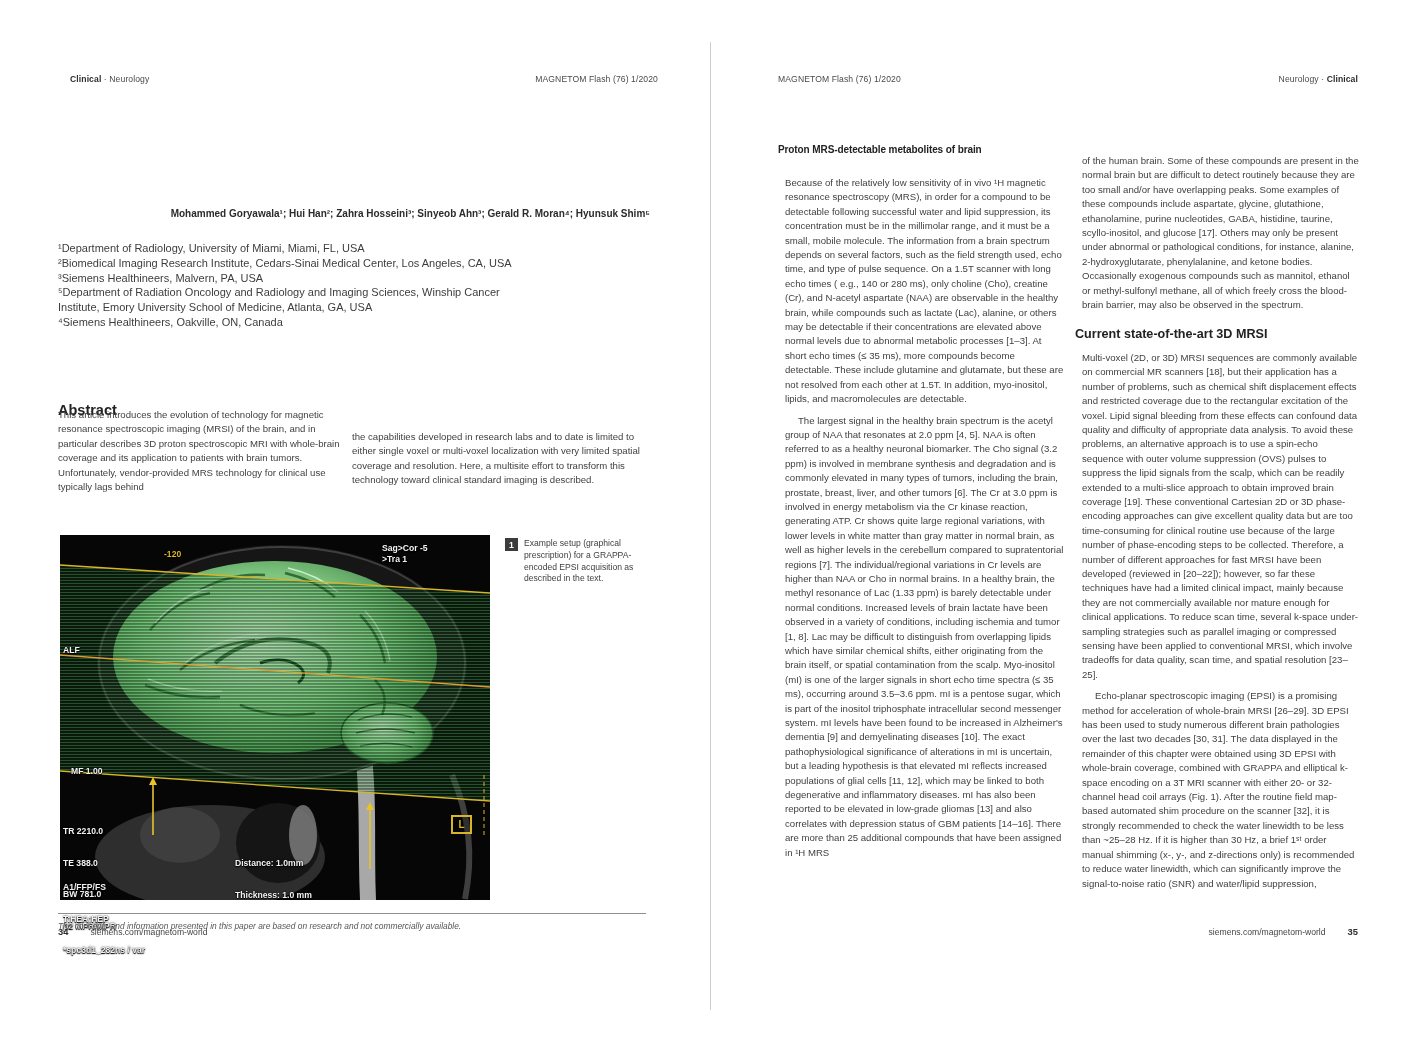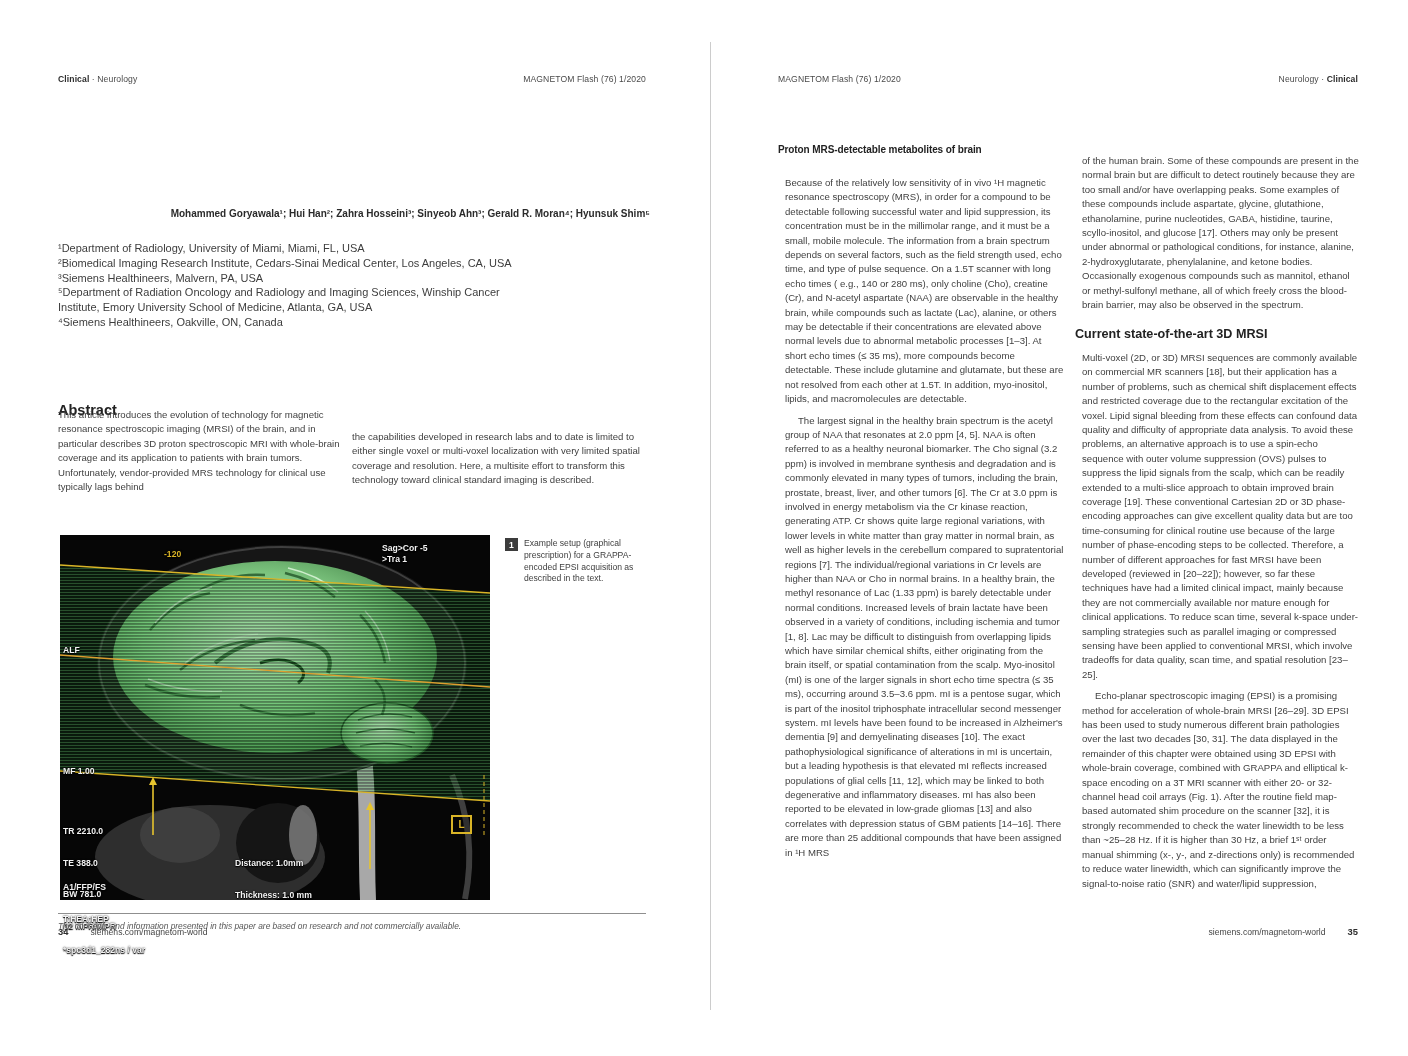--- a/index.html
+++ b/index.html
@@ -4,21 +4,21 @@
 <style>
   html,body{margin:0;padding:0;background:#ffffff;}
   .canvas{position:relative;width:1408px;height:1056px;background:#ffffff;overflow:hidden;
           font-family:"Liberation Sans","DejaVu Sans",sans-serif;color:#3d3d3d;}
   .abs{position:absolute;}
   .page-divider{position:absolute;left:710px;top:42px;width:1px;height:968px;background:#cccccc;}
 
   
   .hdr{position:absolute;top:74px;display:flex;justify-content:space-between;
        font-size:8.6px;color:#4a4a4a;letter-spacing:.1px;}
-  .hdr-left{left:58px;width:588px;}
+  .hdr-left{left:70px;width:588px;}
   .hdr-right{left:778px;width:580px;}
   .hdr .b{font-weight:bold;color:#2e2e2e;}
   .ftr{position:absolute;top:926px;display:flex;align-items:flex-end;gap:22px;font-size:8.6px;color:#444;}
   .ftr .pg{font-weight:bold;font-size:9.4px;color:#2e2e2e;}
 
   
   .title{left:57px;top:131px;font-size:27px;line-height:32px;font-weight:bold;
          color:#262626;letter-spacing:-0.3px;}
   .authors{left:58px;top:208px;width:592px;font-size:10px;font-weight:bold;color:#2b2b2b;text-align:right;}
   .affils{left:58px;top:241px;width:482px;font-size:11px;line-height:14.8px;color:#3d3d3d;}
@@ -145,21 +145,21 @@
       <g stroke="#e6c42e" stroke-width="1.6">
         <path d="M93,300 L93,246"></path>
         <path d="M310,334 L310,272"></path>
       </g>
       <path d="M93,242 l-4,8 l8,0 z" fill="#e6c42e"></path>
       <path d="M310,267 l-4,8 l8,0 z" fill="#e6c42e"></path>
     </svg>
     <div class="ovl y" style="left:104px;top:14px;">-120</div>
     <div class="ovl" style="left:322px;top:8px;"><span>Sag&gt;Cor -5</span><br><span>&gt;Tra 1</span></div>
     <div class="ovl" style="left:3px;top:110px;">ALF</div>
-    <div class="ovl" style="left:3px;top:231px;">MF 1.00</div>
+    <div class="ovl" style="left:11px;top:231px;">MF 1.00</div>
     <div class="ovl" style="left:3px;top:270px;">
       <div>TR 2210.0</div>
       <div>TE 388.0</div>
       <div>BW 781.0</div>
       <div>p2 MPR/MPR</div>
     </div>
     <div class="ovl" style="left:3px;top:326px;">
       <div>A1/FFP/FS</div>
       <div>T:HEA;HEP</div>
       <div>*spc3d1_282ns / var</div>

